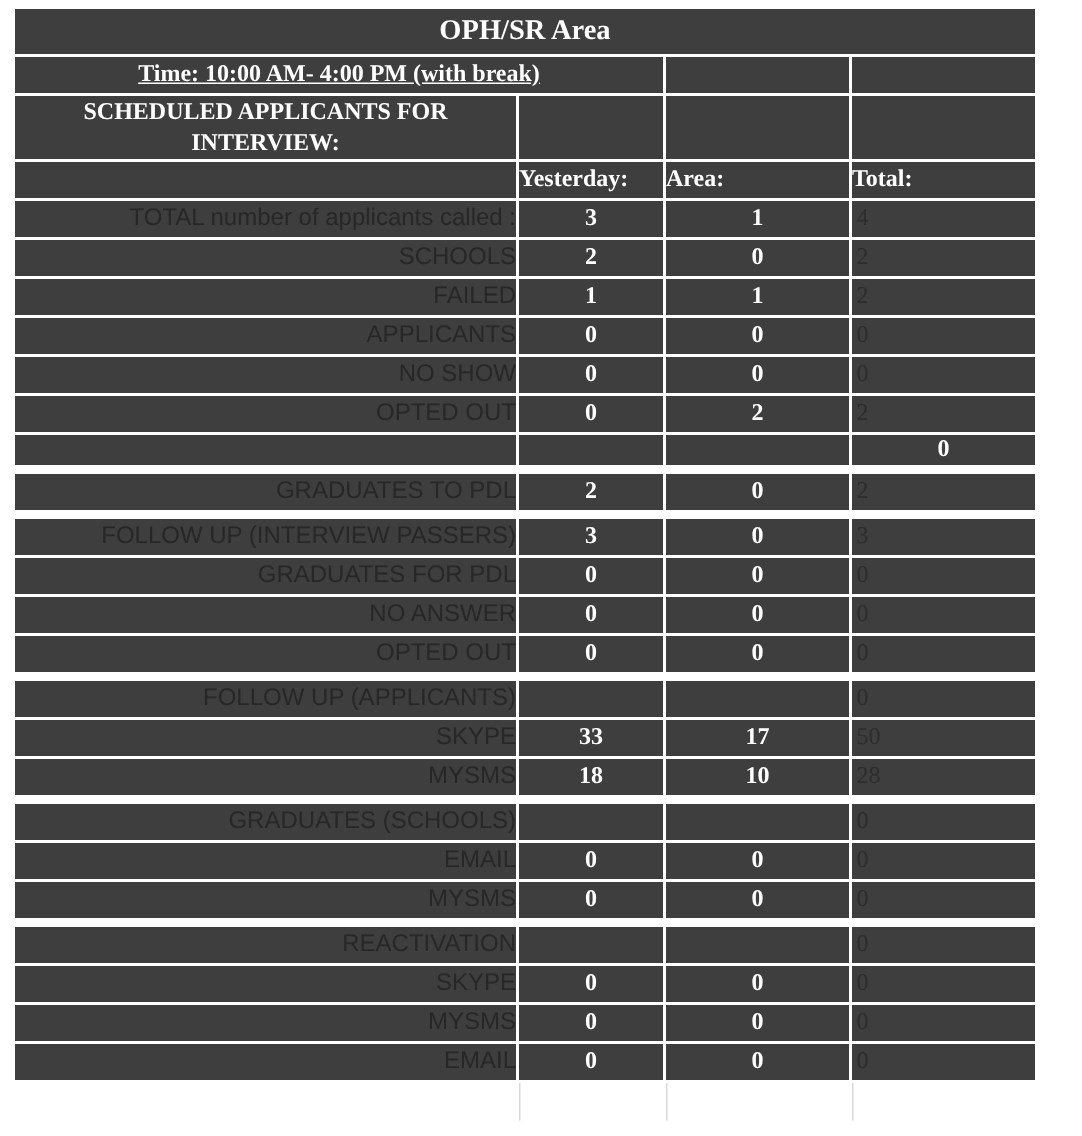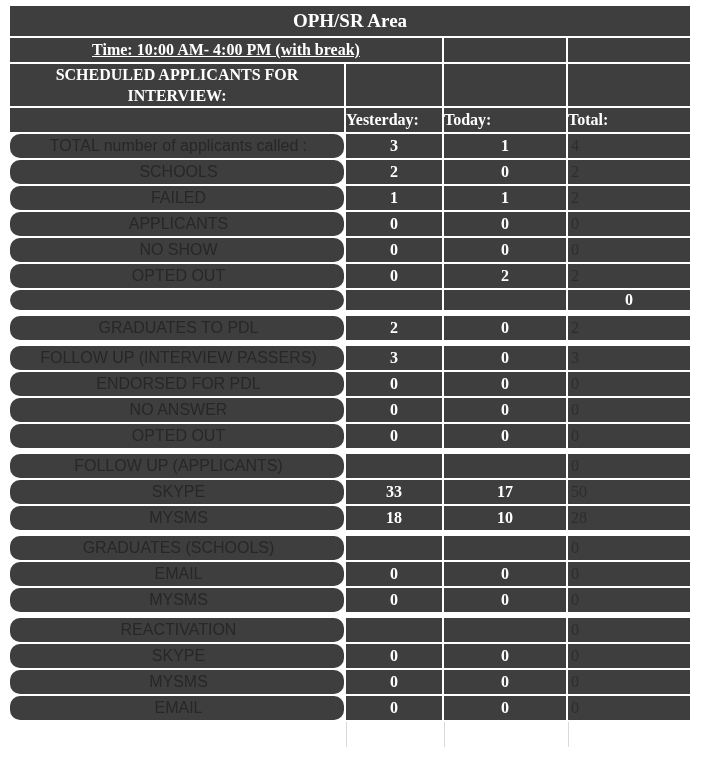--- a/index.html
+++ b/index.html
@@ -14,21 +14,21 @@
   html,body{margin:0;padding:0;background:var(--page-bg);}
   body{margin:4px 8px; font-family:"Liberation Serif", serif;}
   table{border-collapse:separate; border-spacing:2px; width:684px; table-layout:fixed;}
   td{background:var(--cell-bg); height:24px; overflow:hidden; white-space:nowrap; padding:0;}
   .title-cell{height:30px; text-align:center; color:var(--hdr-text); font-weight:bold; font-size:19px;}
   .time-cell{text-align:center; color:var(--hdr-text); font-weight:bold; font-size:16px;text-decoration:underline;}
   .section-cell{height:42px; text-align:center; color:var(--hdr-text); font-weight:bold; font-size:16px;
                 white-space:normal; line-height:21px; padding:0 30px;}
   .col-hdr{text-align:left; color:var(--hdr-text); font-weight:bold; font-size:16px;}
   .label-cell{font-family:"Liberation Sans", sans-serif; font-size:16px; color:var(--label-text);
-              text-align:center; padding-left:3px;border-radius:10px;}
+              text-align:right; padding-left:3px;}
   .num-cell{text-align:center; color:var(--val-text); font-size:16px; font-weight:bold;}
   .total-cell{text-align:left; color:var(--total-text); font-size:16px; padding-left:3px;}
   .total-center-white{text-align:center; color:var(--val-text); font-weight:bold; padding-left:0;}
   tr.short-row td{height:20px;}
   tr.spacer-row td{background:transparent; height:2px; line-height:2px;}
   tr.footer-row td{background:var(--page-bg); height:25px;}
   tr.footer-row td + td{border-left:1px solid var(--grid-line);}
 </style>
 </head>
 <body>
@@ -51,21 +51,21 @@
     </tr>
     <tr>
       <td class="section-cell">SCHEDULED APPLICANTS FOR INTERVIEW:</td>
       <td></td>
       <td></td>
       <td></td>
     </tr>
     <tr>
       <td></td>
       <td class="col-hdr">Yesterday:</td>
-      <td class="col-hdr">Today:</td>
+      <td class="col-hdr">Area:</td>
       <td class="col-hdr">Total:</td>
     </tr>
   </tbody>
   <tbody>
       <tr>
         <td class="label-cell">TOTAL number of applicants called :</td>
         <td class="num-cell">3</td>
         <td class="num-cell">1</td>
         <td class="total-cell">4</td>
       </tr>
@@ -117,21 +117,21 @@
       <tr class="spacer-row">
         <td colspan="4"></td>
       </tr>
       <tr>
         <td class="label-cell">FOLLOW UP (INTERVIEW PASSERS)</td>
         <td class="num-cell">3</td>
         <td class="num-cell">0</td>
         <td class="total-cell">3</td>
       </tr>
       <tr>
-        <td class="label-cell">ENDORSED FOR PDL</td>
+        <td class="label-cell">GRADUATES FOR PDL</td>
         <td class="num-cell">0</td>
         <td class="num-cell">0</td>
         <td class="total-cell">0</td>
       </tr>
       <tr>
         <td class="label-cell">NO ANSWER</td>
         <td class="num-cell">0</td>
         <td class="num-cell">0</td>
         <td class="total-cell">0</td>
       </tr>

